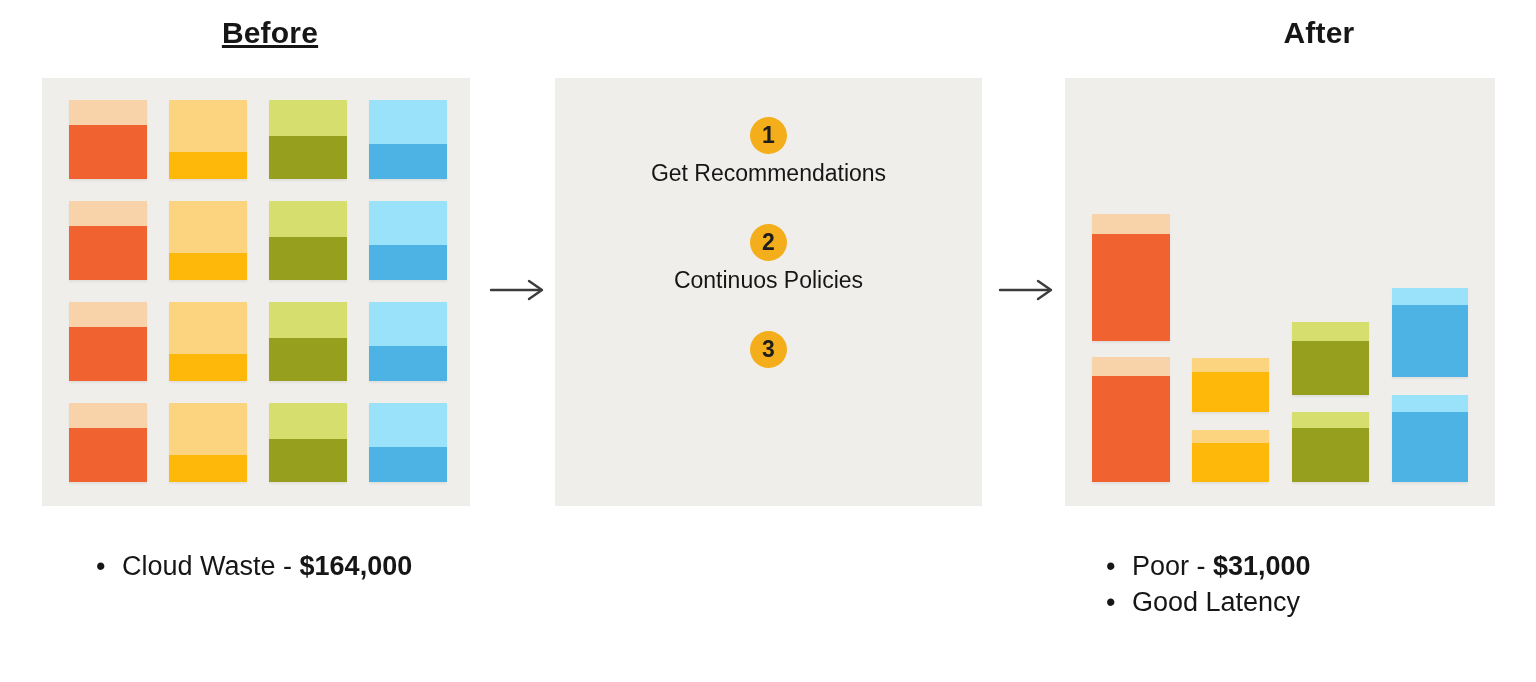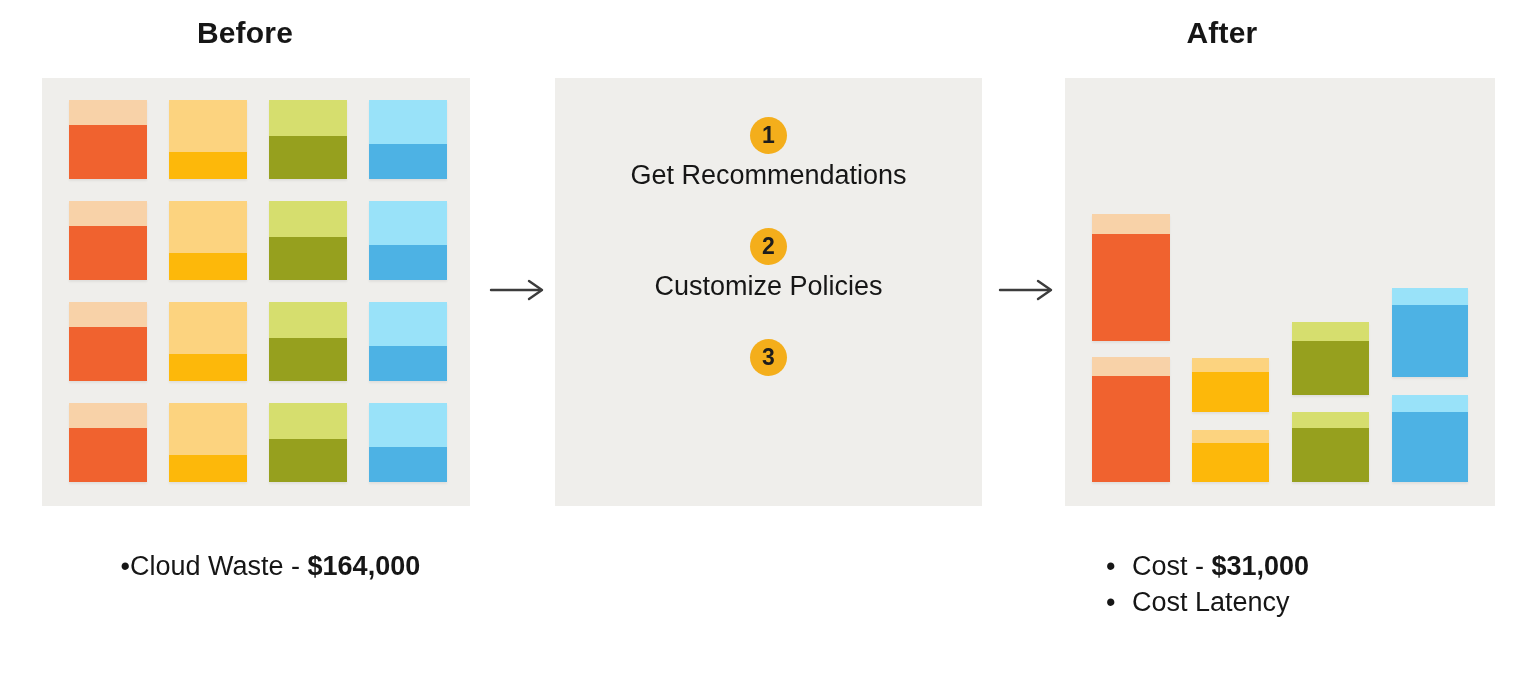--- a/index.html
+++ b/index.html
@@ -13,22 +13,22 @@
   }
   .title {
     position: absolute;
     top: 16px;
     font-size: 30px;
     font-weight: bold;
     color: var(--text, #161616);
     text-align: center;
     letter-spacing: 0.2px;
   }
-  .title-before { left: 31px; width: 428px; }
-  .title-after  { left: 1007px; width: 430px; }
+  .title-before { left: 56px; width: 428px; text-decoration: underline; }
+  .title-after  { left: 1104px; width: 430px; }
 
   .panel {
     position: absolute;
     top: 78px;
     height: 428px;
     background: var(--panel-bg, #efeeeb);
   }
   .panel-before {
     left: 42px;
     width: 428px;
@@ -68,21 +68,21 @@
     background: var(--circle, #f4ae1b);
     color: #1d1d1d;
     font-weight: bold;
     font-size: 23px;
     display: flex;
     align-items: center;
     justify-content: center;
   }
   .step-label {
     margin-top: 6px;
-    font-size: 27px;
+    font-size: 23px;
     color: var(--text, #161616);
     white-space: nowrap;
   }
 
   .panel-after { left: 1065px; width: 430px; }
   .ablock {
     position: absolute;
     display: flex;
     flex-direction: column;
     box-shadow: 0 2px 2px rgba(0,0,0,0.06);
@@ -100,21 +100,21 @@
     stroke-linejoin: round;
   }
 
   .bullets {
     position: absolute;
     top: 549px;
     margin: 0;
     padding: 0;
     list-style: none;
   }
-  .bullets-before { left: 104px; text-align: right; }
+  .bullets-before { left: 96px; }
   .bullets-after  { left: 1106px; }
   .bullets li {
     font-size: 27px;
     line-height: 35.5px;
     color: var(--text, #161616);
     white-space: nowrap;
   }
   .bullets li::before {
     content: "\2022";
     display: inline-block;
@@ -203,21 +203,21 @@
     <path d="M40 4 L53 13 L40 22"></path>
   </svg>
 
   <div class="panel panel-steps">
     <div class="step">
       <div class="step-circle">1</div>
       <div class="step-label">Get Recommendations</div>
     </div>
     <div class="step">
       <div class="step-circle">2</div>
-      <div class="step-label">Customize Policies</div>
+      <div class="step-label">Continuos Policies</div>
     </div>
     <div class="step">
       <div class="step-circle">3</div>
     </div>
   </div>
 
   <svg class="arrow arrow-2" viewBox="0 0 58 26">
     <line x1="2" y1="13" x2="50" y2="13"></line>
     <path d="M40 4 L53 13 L40 22"></path>
   </svg>
@@ -255,17 +255,17 @@
         <div style="height: 17px; background: rgb(153, 226, 249);"></div>
         <div style="flex: 1 1 0%; background: rgb(77, 178, 228);"></div>
       </div>
     </div>
 
   <ul class="bullets bullets-before">
     <li><span>Cloud Waste - </span><strong>$164,000</strong></li>
   </ul>
 
   <ul class="bullets bullets-after">
-    <li><span>Cost - </span><strong>$31,000</strong></li>
-    <li><span>Cost Latency</span><strong></strong></li>
+    <li><span>Poor - </span><strong>$31,000</strong></li>
+    <li><span>Good Latency</span><strong></strong></li>
   </ul>
 
 </div>
 
 </body></html>

